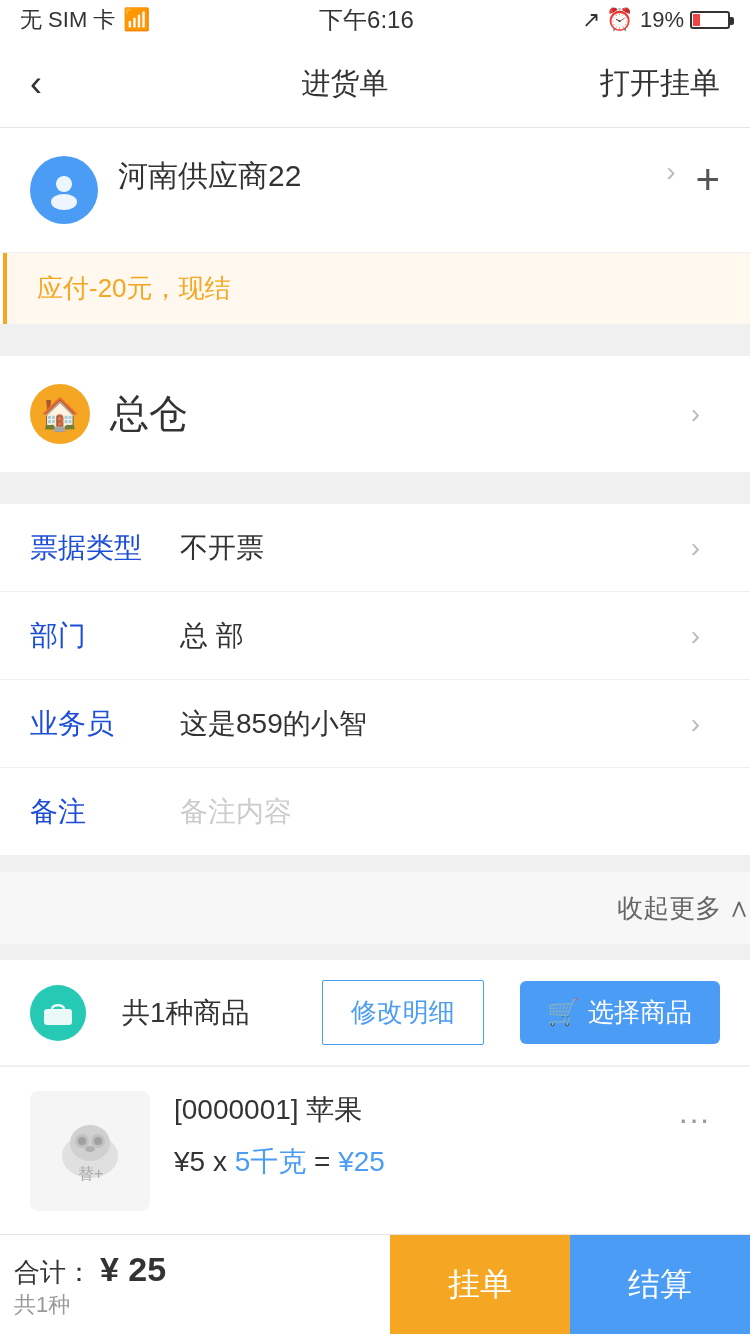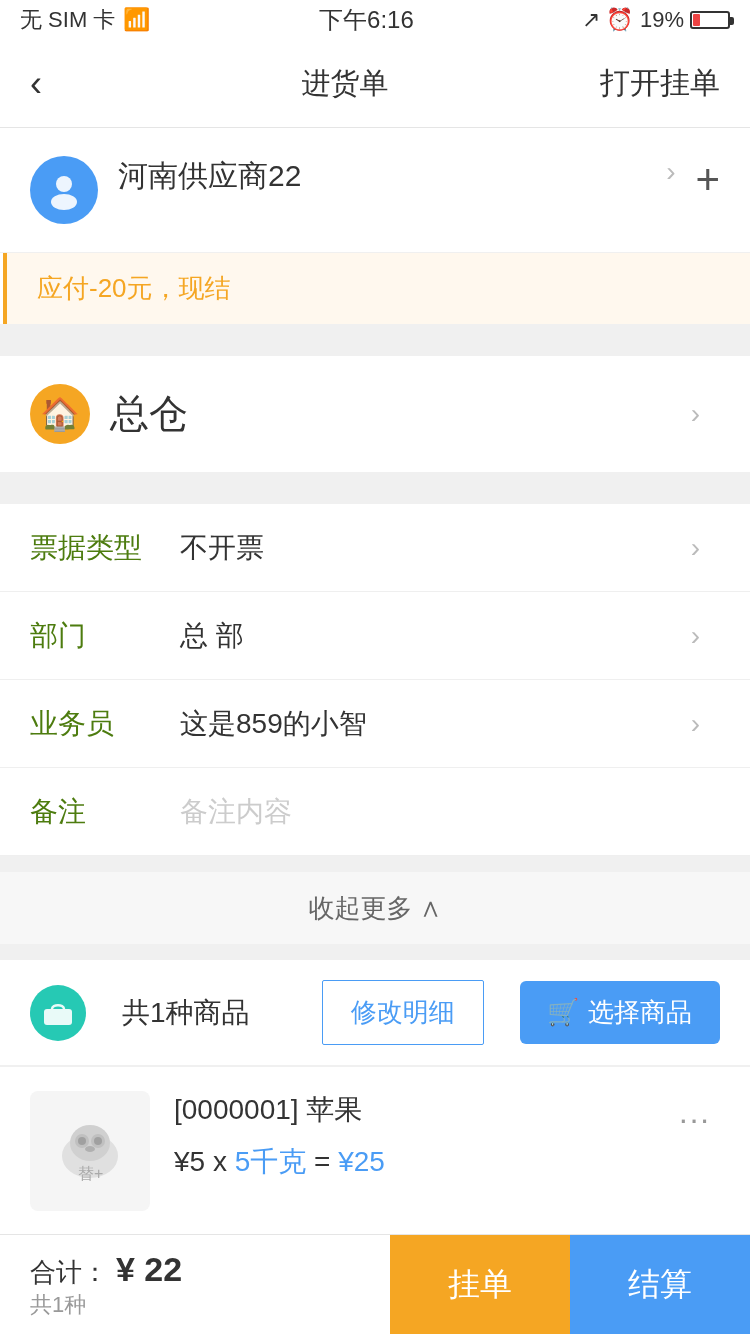--- a/index.html
+++ b/index.html
@@ -130,40 +130,40 @@
       display: flex;
       align-items: center;
       padding: 0 30px;
       height: 88px;
       background: #fff;
       border-bottom: 1px solid #efefef;
       cursor: pointer;
     }
     .form-label {
       font-size: 28px;
-      color: #4d7c0f;
+      color: #1d4ed8;
       min-width: 120px;
     }
     .form-value {
       flex: 1;
       font-size: 28px;
       color: #333;
       padding-left: 30px;
     }
     .form-value.placeholder {
       color: #ccc;
     }
 
     
     .collapse-row {
       background: #f7f7f7;
       height: 72px;
       display: flex;
       align-items: center;
-      justify-content: center;
+      justify-content: flex-end;
       font-size: 26px;
       color: #666;
       cursor: pointer;
     }
 
     
     .product-header {
       display: flex;
       align-items: center;
       padding: 20px 30px;
@@ -238,21 +238,21 @@
       display: flex;
       align-items: stretch;
       background: #fff;
       border-top: 1px solid #e5e5e5;
     }
     .bottom-total {
       flex: 1;
       display: flex;
       flex-direction: column;
       justify-content: center;
-      padding: 0 30px;
+      padding: 0 14px;
     }
     .total-label {
       font-size: 26px; color: #333;
     }
     .total-count {
       font-size: 22px; color: #999;
     }
     .total-amount {
       font-size: 34px; font-weight: 600; color: #333;
     }
@@ -399,19 +399,19 @@
     <div class="more-btn">···</div>
   </div>
 
   <div style="height: 120px;"></div>
 </div>
 
 <div class="bottom-bar">
   <div class="bottom-total">
     <div style="display:flex; align-items:baseline; gap:8px;">
       <span class="total-label">合计：</span>
-      <span class="total-amount">¥ 22</span>
+      <span class="total-amount">¥ 25</span>
     </div>
     <div class="total-count">共1种</div>
   </div>
   <button class="btn-hang">挂单</button>
   <button class="btn-checkout">结算</button>
 </div>
 
 </body></html>

